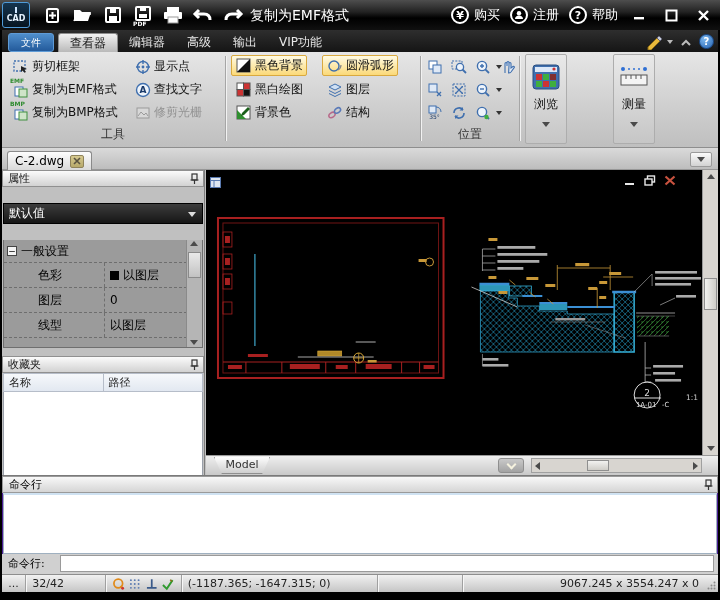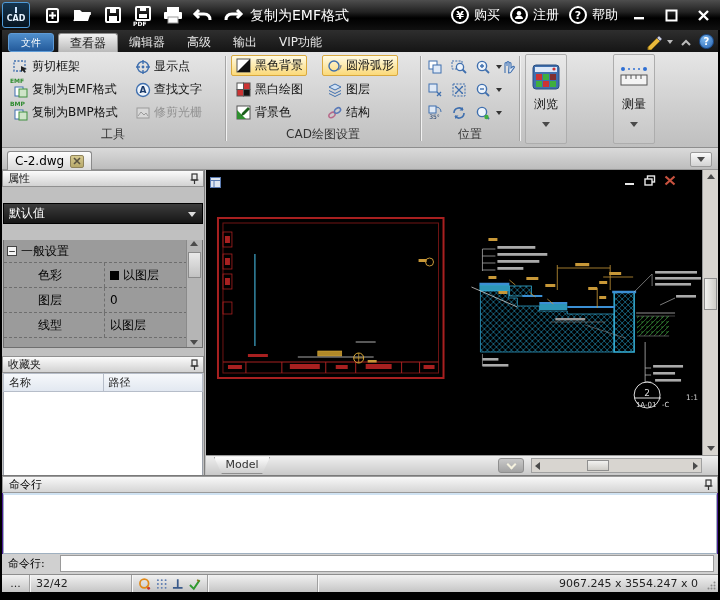--- a/index.html
+++ b/index.html
@@ -363,21 +363,20 @@
     </div>
     <div class="rbtn" style="left:320px;top:50px">
       <span class="ric">
           <svg width="16" height="16" viewBox="0 0 16 16">
             <ellipse cx="5" cy="10" rx="3.4" ry="2.3" transform="rotate(-35 5 10)" fill="none" stroke="#b86a8a" stroke-width="1.5"></ellipse>
             <ellipse cx="10.5" cy="5.5" rx="3.4" ry="2.3" transform="rotate(-35 10.5 5.5)" fill="none" stroke="#5a7ab8" stroke-width="1.5"></ellipse>
           </svg>
         </span>
       <span>结构</span>
     </div>
-    <div class="glabel" style="left:226px;width:190px">CAD绘图设置</div>
     <div class="rsep" style="left:418px"></div>
 
     <div class="rbtn" style="left:423px;top:4px;padding:0">
         <span class="ric">
           <svg width="16" height="16" viewBox="0 0 16 16">
             <rect x="2" y="2" width="8" height="8" fill="#fff" stroke="#3f6fae"></rect>
             <rect x="6" y="6" width="8" height="8" fill="#dfe9f6" stroke="#3f6fae"></rect>
           </svg>
         </span>
       </div>
@@ -788,20 +787,21 @@
           </g>
         </svg>
       <svg width="14" height="14" viewBox="0 0 14 14">
           <path d="M7 2v9M2 11h10" stroke="#3a5a8a" stroke-width="1.8"></path>
         </svg>
       <svg width="14" height="14" viewBox="0 0 14 14">
           <path d="M2 8l4 4 6-9" fill="none" stroke="#2f9a2f" stroke-width="2"></path>
           <path d="M10 2l2 2-1 1-2-2z" fill="#8a6a14"></path>
         </svg>
     </div>
+    <div class="scell" style="width:258px">(-1187.365; -1647.315; 0)</div>
     <div class="scell" style="width:110px"></div>
     <div class="scell" style="width:118px;border-right:none;box-shadow:none"></div>
     <div class="scell" style="flex:1;text-align:right;border-right:none;box-shadow:none">9067.245 x 3554.247 x 0</div>
     <div class="grip">
       <svg width="9" height="9" viewBox="0 0 9 9">
           <g fill="#8a8a8a">
             <circle cx="7.5" cy="1.5" r="1"></circle>
             <circle cx="7.5" cy="4.5" r="1"></circle>
             <circle cx="4.5" cy="4.5" r="1"></circle>
             <circle cx="7.5" cy="7.5" r="1"></circle>

